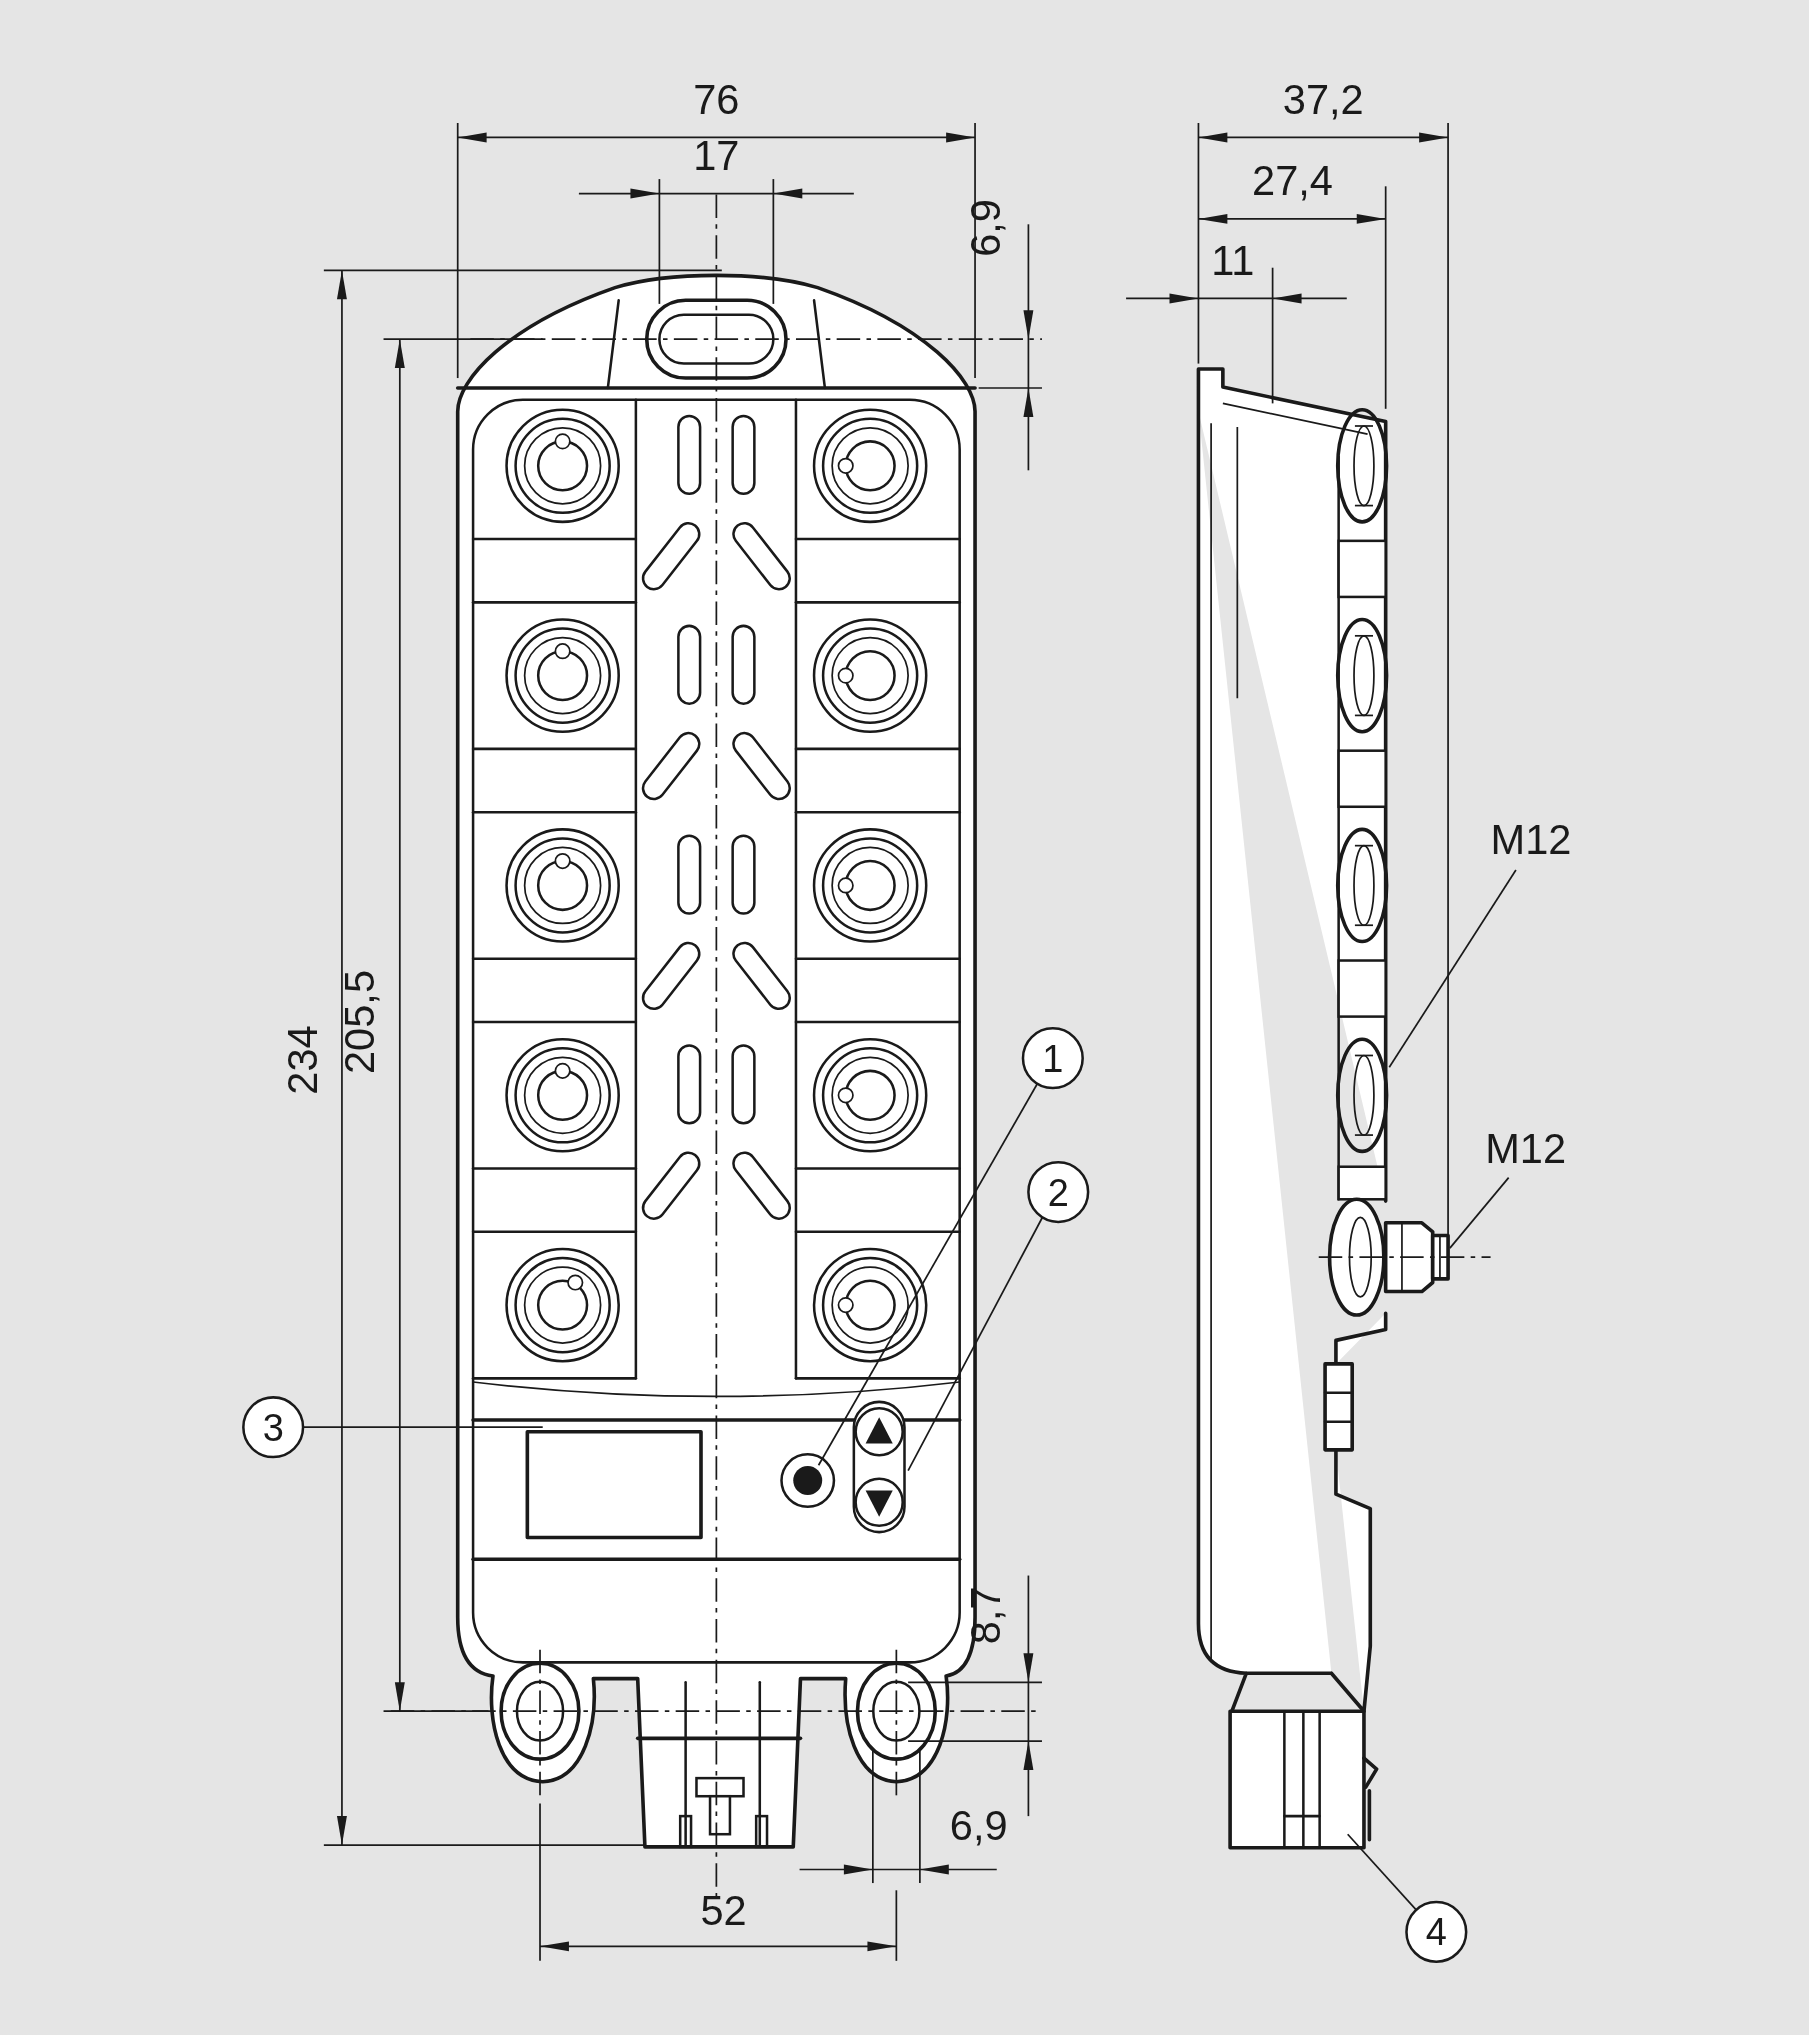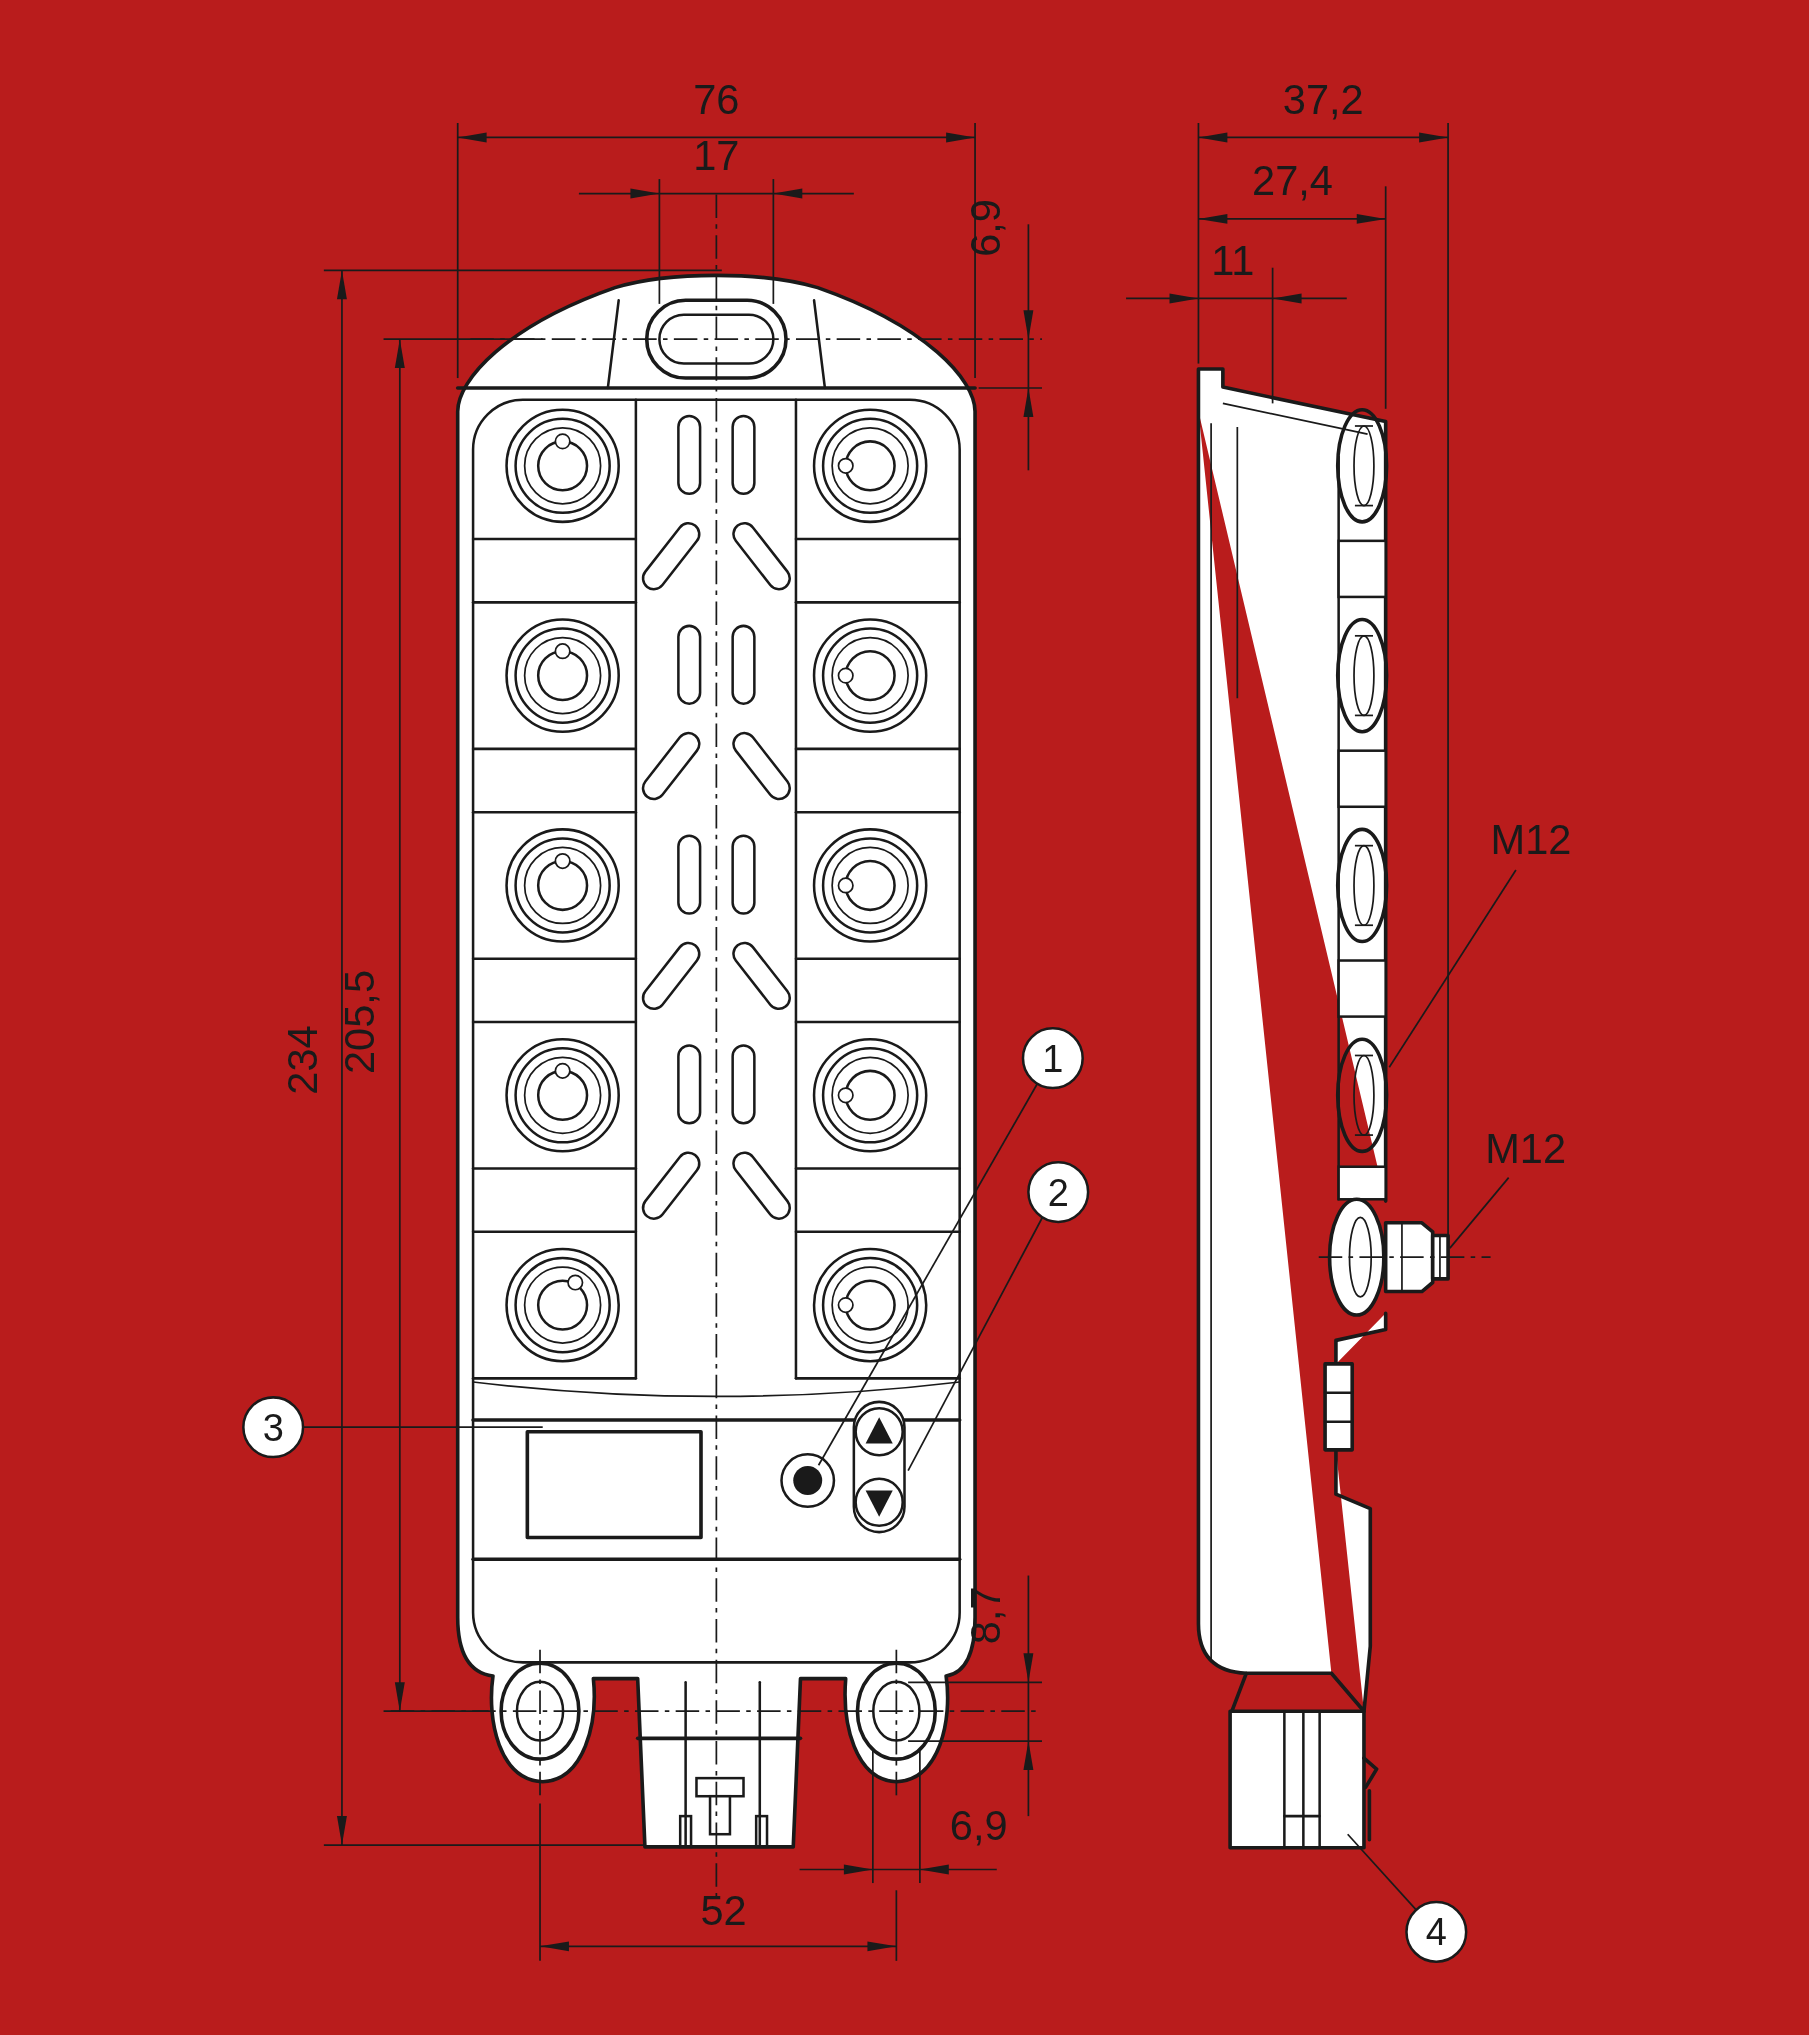--- a/index.html
+++ b/index.html
@@ -1,16 +1,16 @@
 <!DOCTYPE html>
 <html style="font-size:14.5px"><head>
 <meta charset="utf-8">
 <style>
   html,body{margin:0;padding:0;background:#ffffff;}
-  .canvas{position:relative;width:1809px;height:2035px;background:#b91c1c;
+  .canvas{position:relative;width:1809px;height:2035px;background:#e5e5e5;
           font-family:"Liberation Sans", sans-serif;}
   svg{position:absolute;left:0;top:0;}
   svg text{fill:#1a1a1a;font-family:"Liberation Sans", sans-serif;font-size:46px;}
   svg text.callout-num{font-size:42px;}
   .obj{stroke:#1a1a1a;fill:none;stroke-width:4;stroke-linecap:round;stroke-linejoin:round;}
   .obj2{stroke:#1a1a1a;fill:none;stroke-width:2.8;stroke-linecap:round;}
   .thin{stroke:#1a1a1a;fill:none;stroke-width:1.9;}
   .dash{stroke:#1a1a1a;fill:none;stroke-width:1.9;stroke-dasharray:26 7 5 7;}
   .wh{fill:#ffffff;}
   .blk{fill:#1a1a1a;stroke:none;}

